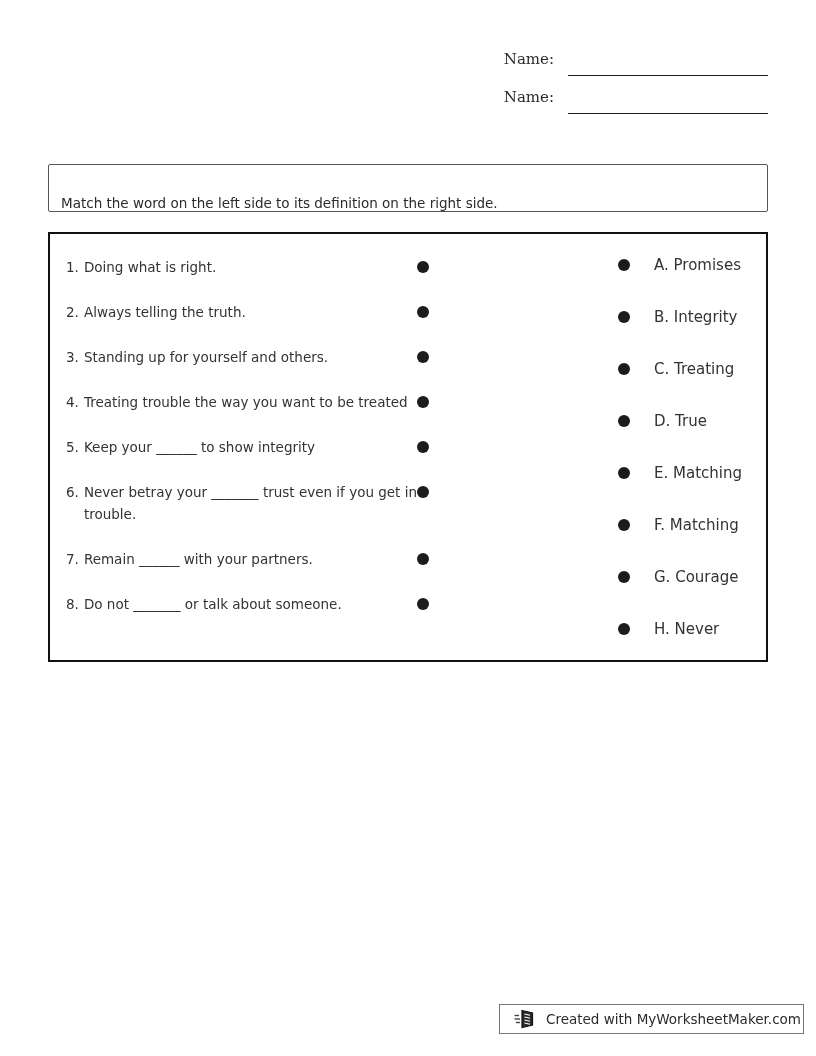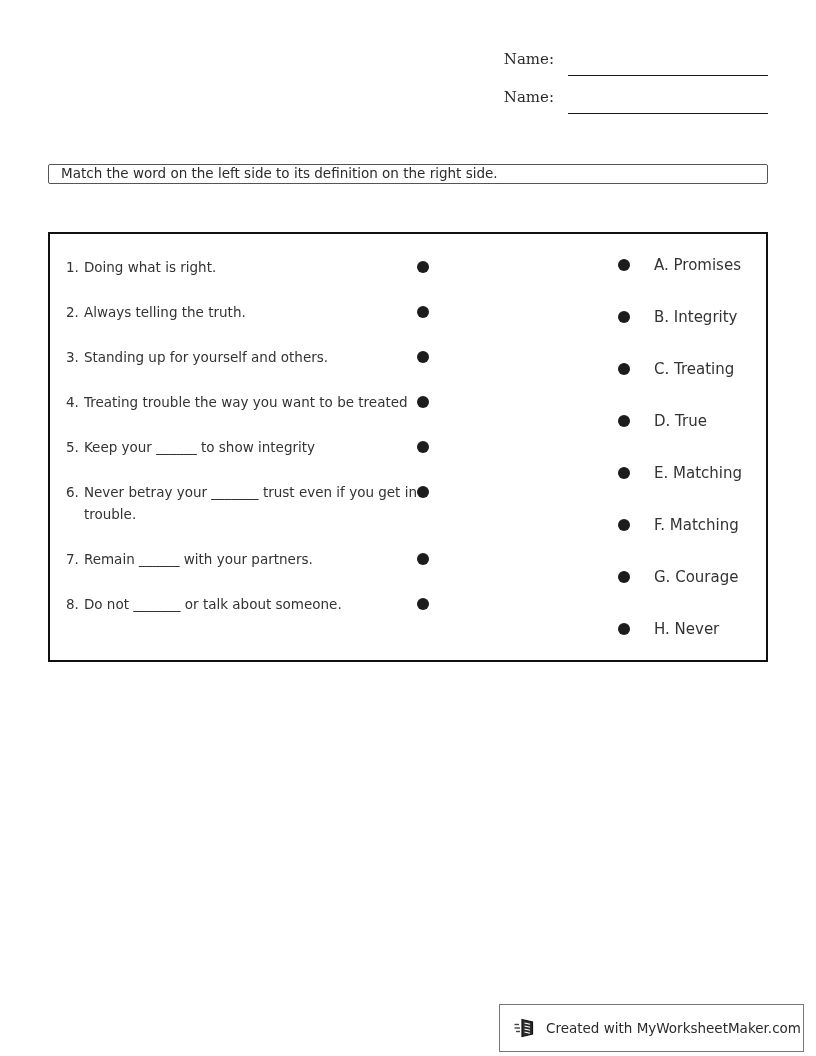--- a/index.html
+++ b/index.html
@@ -60,26 +60,26 @@
     border-bottom: 1.4px solid #1a1a1a;
     height: 0;
   }
 
   
   #instruction-box {
     position: absolute;
     left: 48px;
     top: 164px;
     width: 720px;
-    height: 20px;
+    height: 48px;
     border: 1px solid #555555;
     border-radius: 2px;
     box-sizing: border-box;
     display: flex;
-    align-items: flex-start;
+    align-items: flex-end;
     padding: 0 12px;
   }
   #instruction-text {
     font-size: 13.5px;
     color: #2b2b2b;
   }
 
   
   #matching-box {
     position: absolute;
@@ -154,21 +154,21 @@
     border-radius: 50%;
     background: #1c1c1c;
   }
 
   
   #footer-badge {
     position: absolute;
     left: 499px;
     top: 1004px;
     width: 305px;
-    height: 48px;
+    height: 30px;
     border: 1px solid #777777;
     box-sizing: border-box;
     display: flex;
     align-items: center;
     padding-left: 14px;
     background: #ffffff;
   }
   #footer-text {
     font-size: 13.5px;
     color: #2b2b2b;

